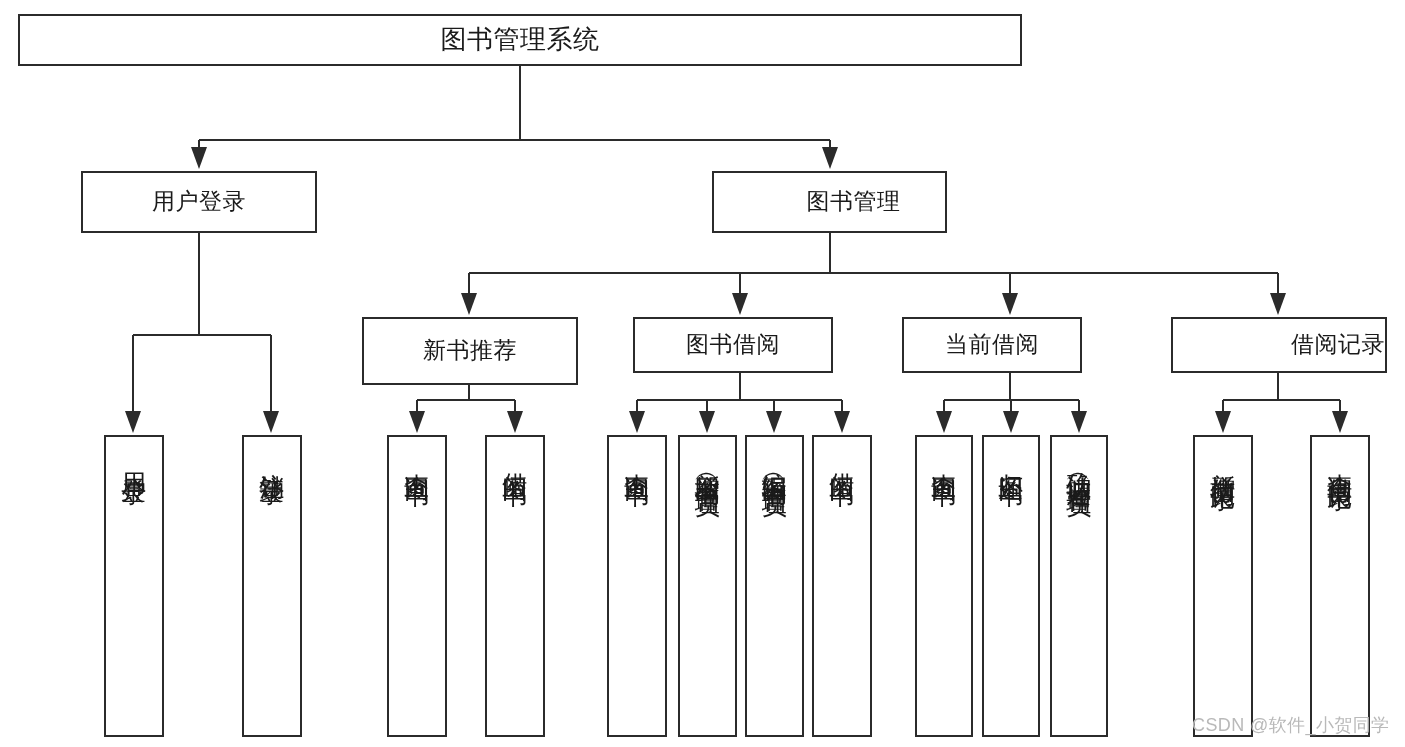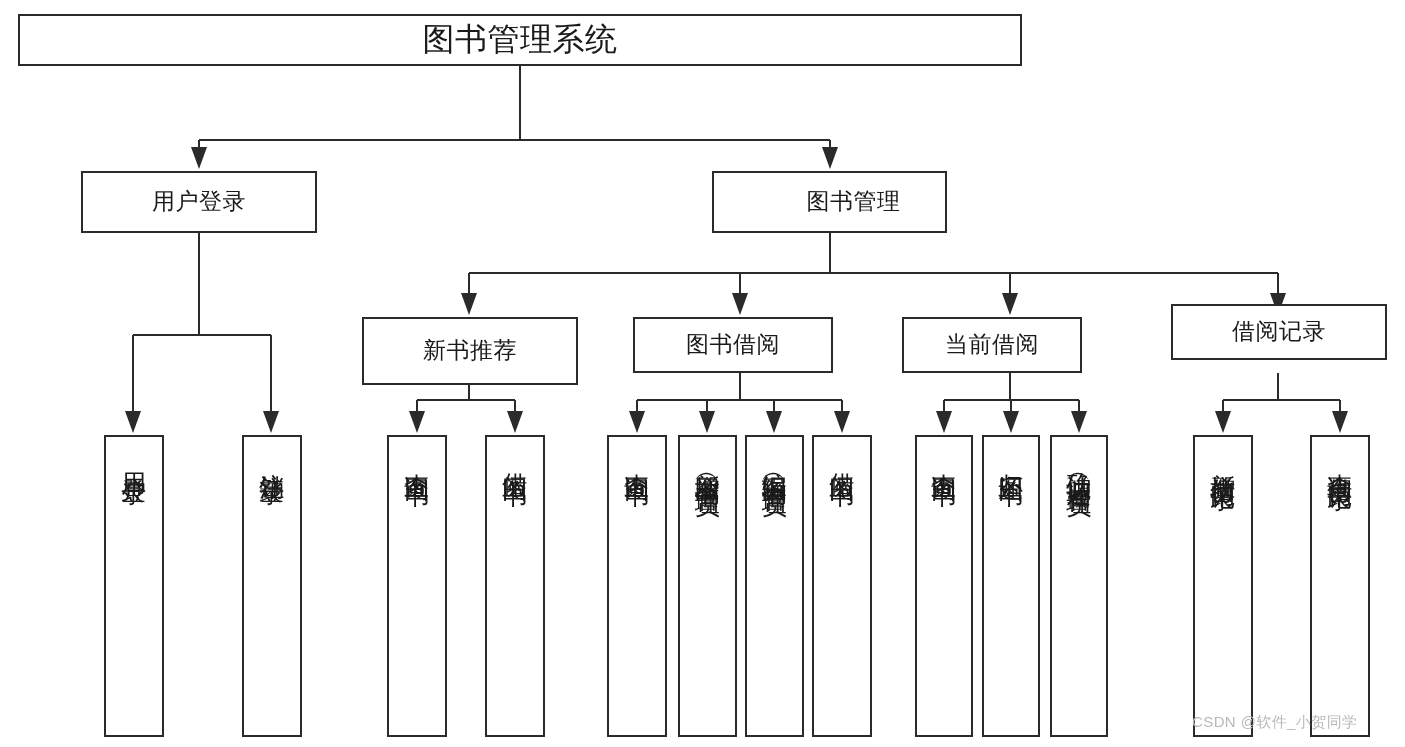--- a/index.html
+++ b/index.html
@@ -35,41 +35,41 @@
     overflow: hidden;
   }
   .node-label {
     color: #1a1a1a;
     line-height: 1.12;
     letter-spacing: 0.5px;
     white-space: nowrap;
     text-align: center;
   }
   .node-root .node-label {
-    font-size: 32px;
+    font-size: 26px;
   }
   .node-branch .node-label {
     font-size: 23px;
   }
   .node-leaf {
     align-items: flex-start;
     justify-content: center;
     padding-top: 16px;
   }
   .node-leaf .node-label {
     writing-mode: vertical-rl;
     text-orientation: upright;
     font-size: 25px;
     letter-spacing: 3px;
     line-height: 1.05;
   }
   .watermark {
     position: absolute;
     color: #b9b9b9;
-    font-size: 15px;
+    font-size: 18px;
     white-space: nowrap;
     letter-spacing: 0.4px;
     pointer-events: none;
   }
 </style>
 </head>
 <body>
 
 <div id="diagram-root">
 
@@ -140,21 +140,21 @@
       </div>
       <div class="node-box node-branch" style="left: 362px; top: 317px; width: 216px; height: 68px; border-color: rgb(43, 43, 43);">
         <span class="node-label" style="color: rgb(26, 26, 26);">新书推荐</span>
       </div>
       <div class="node-box node-branch" style="left: 633px; top: 317px; width: 200px; height: 56px; border-color: rgb(43, 43, 43);">
         <span class="node-label" style="color: rgb(26, 26, 26);">图书借阅</span>
       </div>
       <div class="node-box node-branch" style="left: 902px; top: 317px; width: 180px; height: 56px; border-color: rgb(43, 43, 43);">
         <span class="node-label" style="color: rgb(26, 26, 26);">当前借阅</span>
       </div>
-      <div class="node-box node-branch" style="left: 1171px; top: 304px; width: 216px; height: 56px; border-color: rgb(43, 43, 43);">
+      <div class="node-box node-branch" style="left: 1171px; top: 317px; width: 216px; height: 56px; border-color: rgb(43, 43, 43); justify-content: flex-end;">
         <span class="node-label" style="color: rgb(26, 26, 26);">借阅记录</span>
       </div>
       <div class="node-box node-leaf" style="left: 104px; top: 435px; width: 60px; height: 302px; border-color: rgb(43, 43, 43);">
         <span class="node-label" style="color: rgb(26, 26, 26);">用户登录</span>
       </div>
       <div class="node-box node-leaf" style="left: 242px; top: 435px; width: 60px; height: 302px; border-color: rgb(43, 43, 43);">
         <span class="node-label" style="color: rgb(26, 26, 26);">注销登录</span>
       </div>
       <div class="node-box node-leaf" style="left: 387px; top: 435px; width: 60px; height: 302px; border-color: rgb(43, 43, 43);">
         <span class="node-label" style="color: rgb(26, 26, 26);">查询图书</span>

